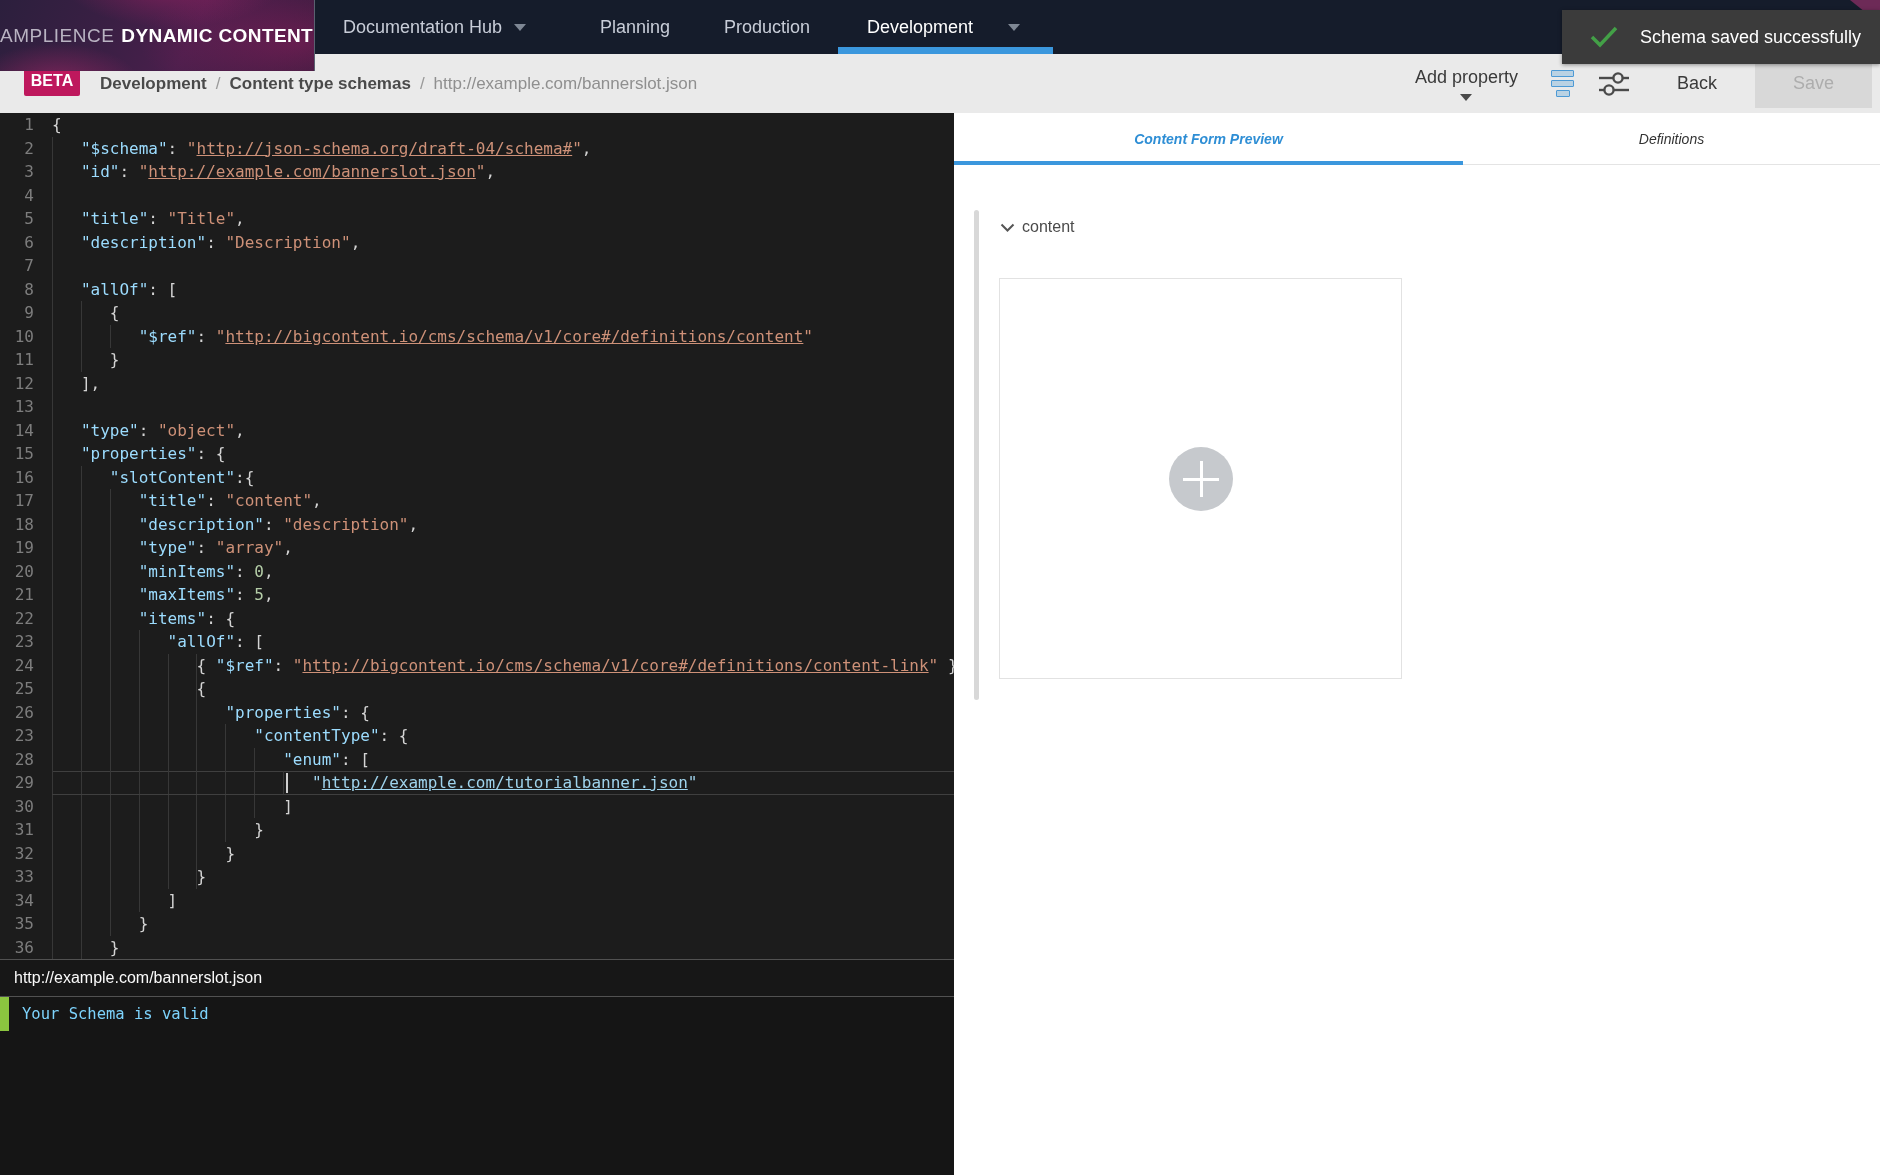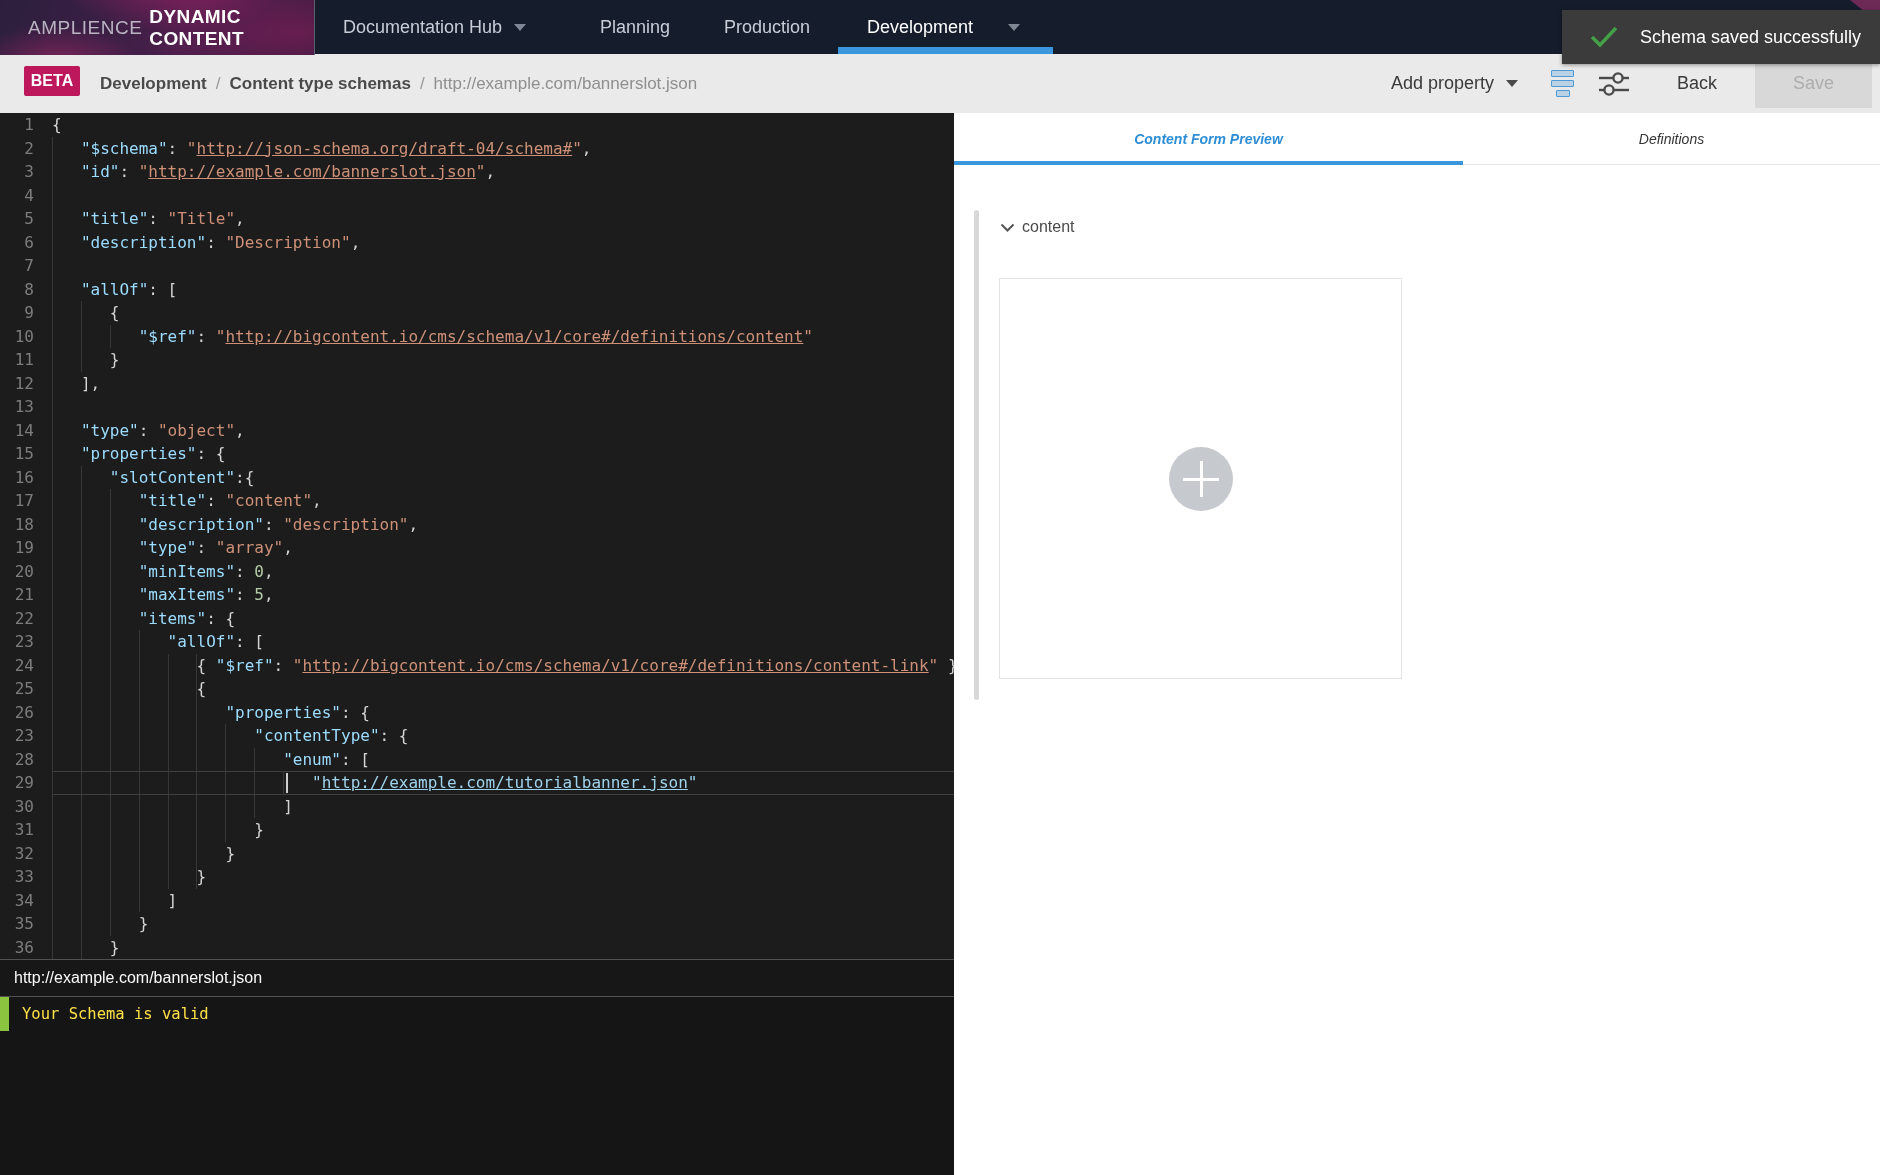--- a/index.html
+++ b/index.html
@@ -2,27 +2,27 @@
 <html><head>
 <meta charset="utf-8">
 <style>
   * { margin:0; padding:0; box-sizing:border-box; }
   html,body { width:1880px; height:1175px; overflow:hidden; background:#fff;
               font-family:"Liberation Sans", sans-serif; }
   #stage { position:relative; width:1880px; height:1175px; }
 
   
   .topnav { position:absolute; left:0; top:0; width:1880px; height:54px; background:#151c2b; z-index:5; }
-  .logo { position:absolute; left:0; top:0; width:315px; height:55px;
+  .logo { position:absolute; left:0; top:0; width:315px; height:71px;
           background:
             radial-gradient(120px 60px at 18% 120%, rgba(186,41,110,.55), transparent 70%),
             radial-gradient(160px 70px at 55% -30%, rgba(170,34,104,.6), transparent 70%),
             radial-gradient(220px 90px at 95% 60%, rgba(150,30,95,.5), transparent 72%),
             linear-gradient(115deg, #2c1f3d 0%, #3a1f44 35%, #4a1f4c 60%, #321c3c 100%);
-          border-right:1px solid #5a6170; display:flex; align-items:center; padding-left:28px; }
+          border-right:1px solid #5a6170; display:flex; align-items:center; }
   .logo .lt { color:#b9b3c2; font-size:19px; letter-spacing:.5px; }
   .logo .lb { color:#ffffff; font-size:19px; font-weight:bold; letter-spacing:.4px; margin-left:7px; }
   .navitem { position:absolute; top:0; height:54px; display:flex; align-items:center; gap:12px;
              color:#c8cdd8; font-size:18px; cursor:pointer; }
   .navitem.active { color:#ffffff; }
   .caret-down { width:0; height:0; border-left:6px solid transparent; border-right:6px solid transparent;
                 border-top:7px solid #7e8794; display:inline-block; }
   .nav-underline { position:absolute; left:838px; top:47px; width:215px; height:7px; }
   .corner-art { position:absolute; right:0; top:0; width:0; height:0;
                 border-left:30px solid transparent; border-top:24px solid #6d2a57; z-index:4; }
@@ -37,21 +37,21 @@
   .crumbbar { position:absolute; left:0; top:54px; width:1880px; height:59px; background:#eaeaea; }
   .beta { position:absolute; left:24px; top:12px; width:56px; height:30px; border-radius:2px;
           color:#fff; font-size:16px; font-weight:bold; display:flex; align-items:center; justify-content:center; }
   .crumbs { position:absolute; left:100px; top:0; height:59px; display:flex; align-items:center;
             font-size:17px; color:#4a4a4a; }
   .crumbs .seg { color:#4a4a4a; font-weight:bold; cursor:pointer; }
   .crumbs .sep { color:#9a9a9a; margin:0 9px; font-weight:normal; }
   .crumbs .cur { color:#8f8f8f; font-weight:normal; }
 
   .crumb-tools { position:absolute; right:0; top:0; height:59px; display:flex; align-items:center; }
-  .addprop { display:flex; align-items:center; gap:12px; color:#3a3a3a; font-size:18px; cursor:pointer; }
+  .addprop { display:flex; align-items:center; gap:6px; color:#3a3a3a; font-size:18px; cursor:pointer;flex-direction:column; }
   .addprop .caret-down { border-top-color:#4a4a4a; border-left-width:6px; border-right-width:6px; }
   .icon-btn { cursor:pointer; display:flex; align-items:center; justify-content:center; }
   .fmt-icon { width:24px; height:27px; display:flex; flex-direction:column; gap:3px; margin-left:33px; }
   .fmt-icon .bar { height:7px; border:1px solid #4d9ad5; background:rgba(77,154,213,.3); border-radius:1px; }
   .fmt-icon .b1,.fmt-icon .b2 { width:23px; } .fmt-icon .b3 { width:14px; }
   .sliders-icon { margin-left:22px; }
   .back-btn { color:#3a3a3a; font-size:18px; margin-left:46px; cursor:pointer; background:none; border:none;
               font-family:inherit; }
   .save-btn { width:117px; height:48px; margin-left:38px; margin-right:8px; background:#d8d8d8;
               color:#adadad; font-size:18px; border:none; font-family:inherit; }
@@ -72,21 +72,21 @@
   .tk-u { color:#ce9178; text-decoration:underline; }
   .tk-n { color:#b5cea8; }
   .tk-b { color:#9fd3ec; } .tk-bu { color:#9fd3ec; text-decoration:underline; }
 
   .file-bar { position:absolute; left:0; top:846px; width:954px; height:38px; background:#171717;
               border-top:1px solid #515151; border-bottom:1px solid #515151;
               display:flex; align-items:center; padding-left:14px; }
   .file-bar span { color:#fafafa; font-size:16px; }
   .status-zone { position:absolute; left:0; top:884px; width:954px; height:178px; background:#151515; }
   .status-row { height:34px; display:flex; align-items:center; border-left:9px solid #8bc53f; padding-left:13px; }
-  .status-row span { color:#fde047; font-size:15.5px; font-family:"DejaVu Sans Mono", monospace; }
+  .status-row span { color:#7dd3fc; font-size:15.5px; font-family:"DejaVu Sans Mono", monospace; }
 
   
   .panel { position:absolute; left:954px; top:113px; width:926px; height:1062px; background:#ffffff; }
   .tabbar { position:absolute; left:0; top:0; width:926px; height:52px; display:flex;
             border-bottom:1px solid #e4e4e4; }
   .tabbar .tab { display:flex; align-items:center; justify-content:center; font-size:14px; cursor:pointer;font-style:italic; }
   .tab-cfp { width:509px; font-weight:bold; }
   .tab-def { flex:1; color:#333333; }
   .tab-underline { position:absolute; left:0; top:48px; width:509px; height:4px; }
   .section-hd { position:absolute; left:46px; top:105px; display:flex; align-items:center; gap:7px; cursor:pointer; }

